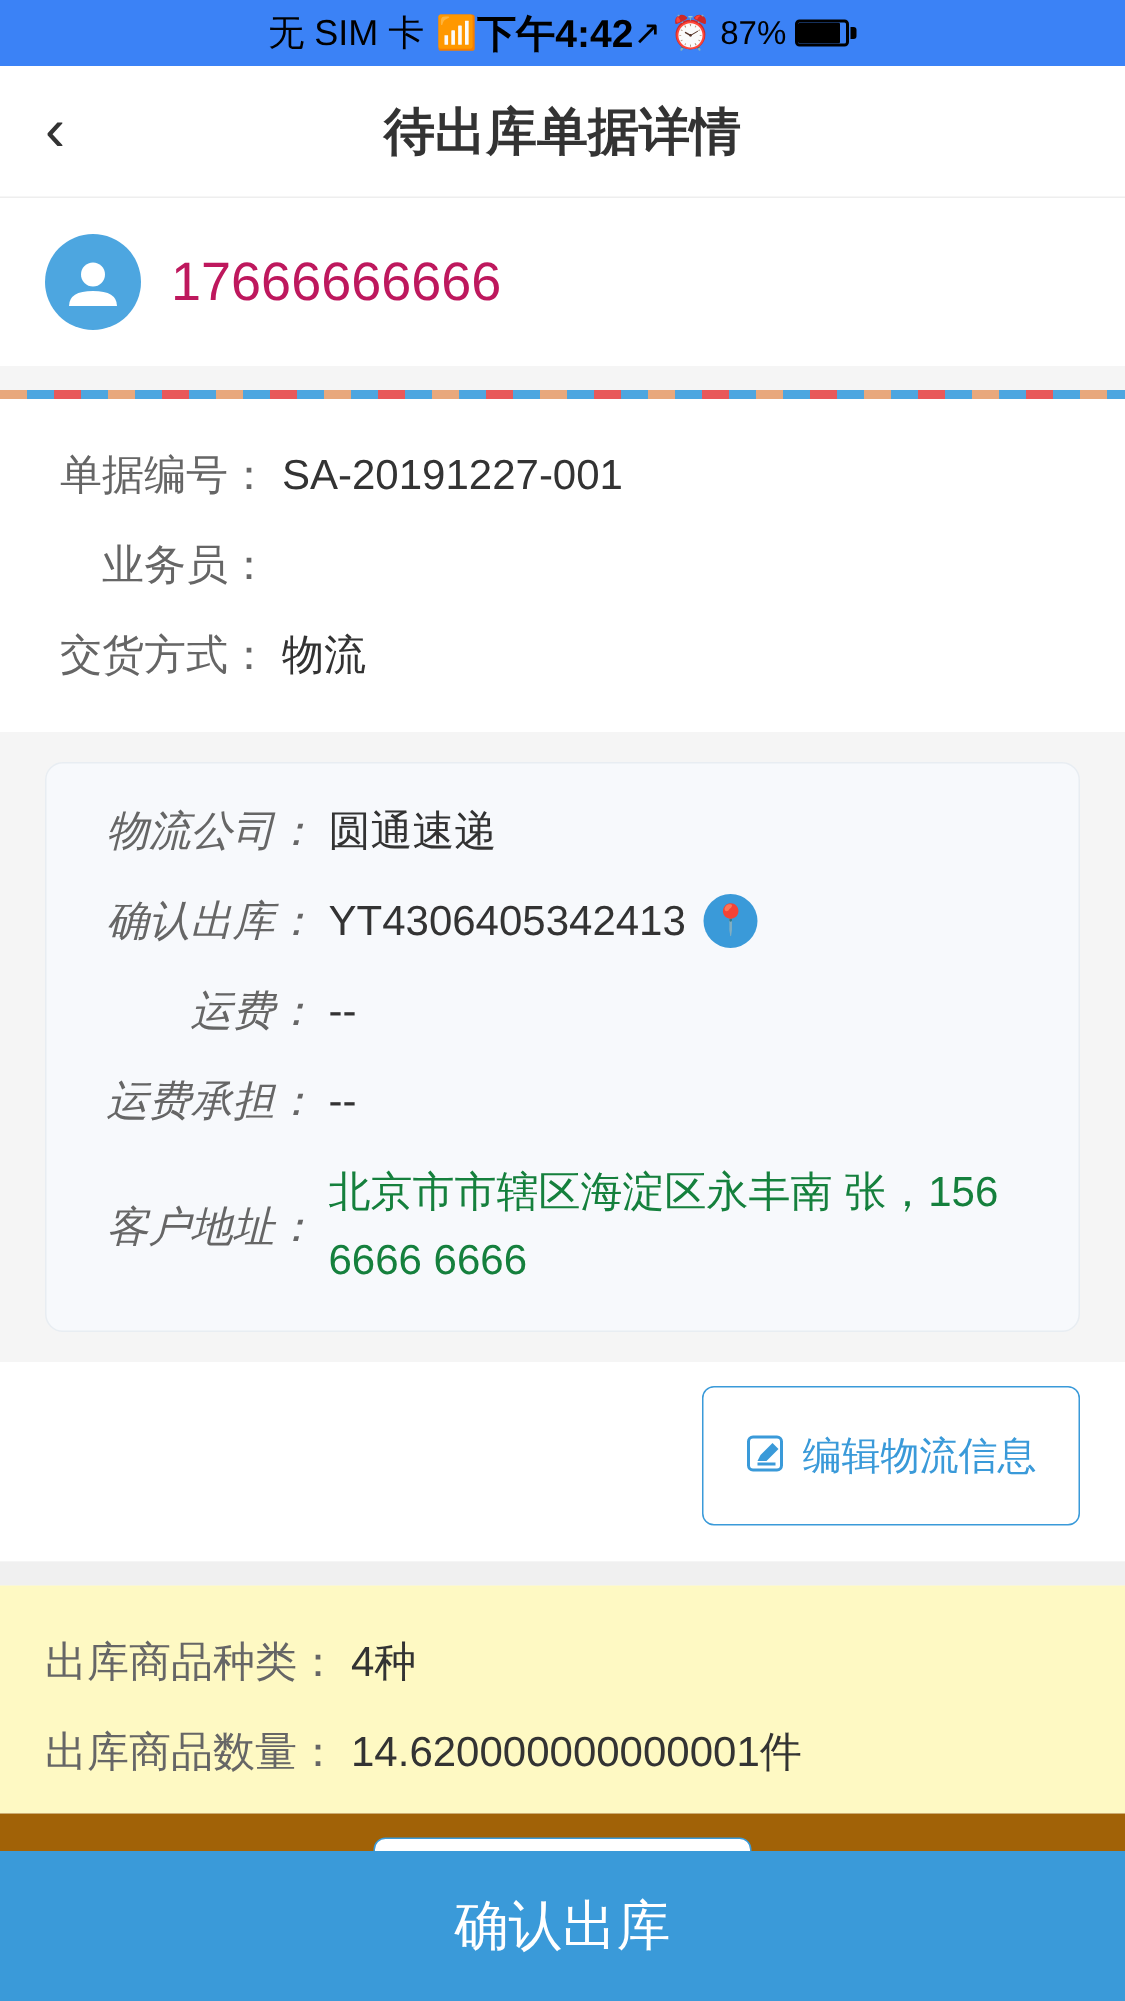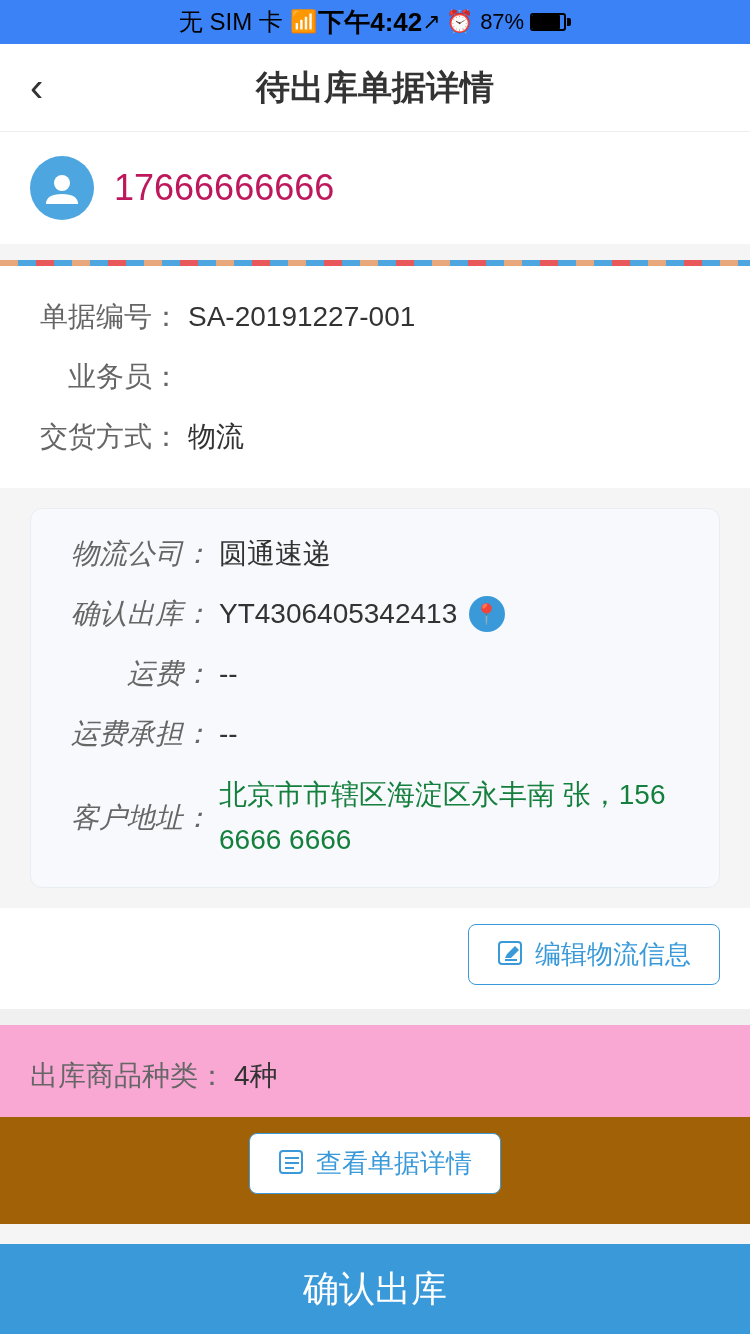--- a/index.html
+++ b/index.html
@@ -181,39 +181,39 @@
     .edit-btn-row {
       display: flex;
       justify-content: flex-end;
       padding: 16px 30px 24px;
       background: #fff;
     }
     .edit-btn {
       border: 1px solid #3a9ad9;
       color: #3a9ad9;
       border-radius: 8px;
-      padding: 12px 28px;
+      padding: 28px 28px;
       font-size: 26px;
       display: flex;
       align-items: center;
       gap: 10px;
       background: #fff;
       cursor: pointer;
     }
     .edit-icon-svg { width: 28px; height: 28px; fill: #3a9ad9; }
 
     
     .gray-divider {
       height: 16px;
       background: #f0f0f0;
     }
 
     
     .products-section {
-      background: #f9a8d4;
+      background: #fef9c3;
       padding: 30px 30px 20px;
     }
 
     
     .view-btn-row {
       display: flex;
       justify-content: center;
       padding: 16px 30px 30px;
       background: #a16207;
     }
@@ -237,21 +237,21 @@
       background: #f5f5f5;
       min-height: 120px;
     }
 
     
     .confirm-btn-container {
       position: fixed;
       bottom: 0;
       width: 750px;
       background: #3a9ad9;
-      height: 90px;
+      height: 100px;
       display: flex;
       align-items: center;
       justify-content: center;
       cursor: pointer;
     }
     .confirm-btn-text {
       color: #fff;
       font-size: 36px;
       font-weight: 500;
     }
@@ -378,20 +378,24 @@
   </button>
 </div>
 
 <div class="gray-divider"></div>
 
 <div class="products-section">
   <div class="info-row">
     <span class="info-label">出库商品种类：</span>
     <span class="info-value">4种</span>
   </div>
+  <div class="info-row">
+    <span class="info-label">出库商品数量：</span>
+    <span class="info-value">14.620000000000001件</span>
+  </div>
 </div>
 
 <div class="view-btn-row">
   <button class="view-btn">
     <svg class="list-icon-svg" viewBox="0 0 28 28">
       <rect x="2" y="2" width="22" height="22" rx="3" ry="3" fill="none" stroke="#3a9ad9" stroke-width="2"></rect>
       <line x1="7" y1="9" x2="21" y2="9" stroke="#3a9ad9" stroke-width="2"></line>
       <line x1="7" y1="14" x2="21" y2="14" stroke="#3a9ad9" stroke-width="2"></line>
       <line x1="7" y1="19" x2="16" y2="19" stroke="#3a9ad9" stroke-width="2"></line>
     </svg>

